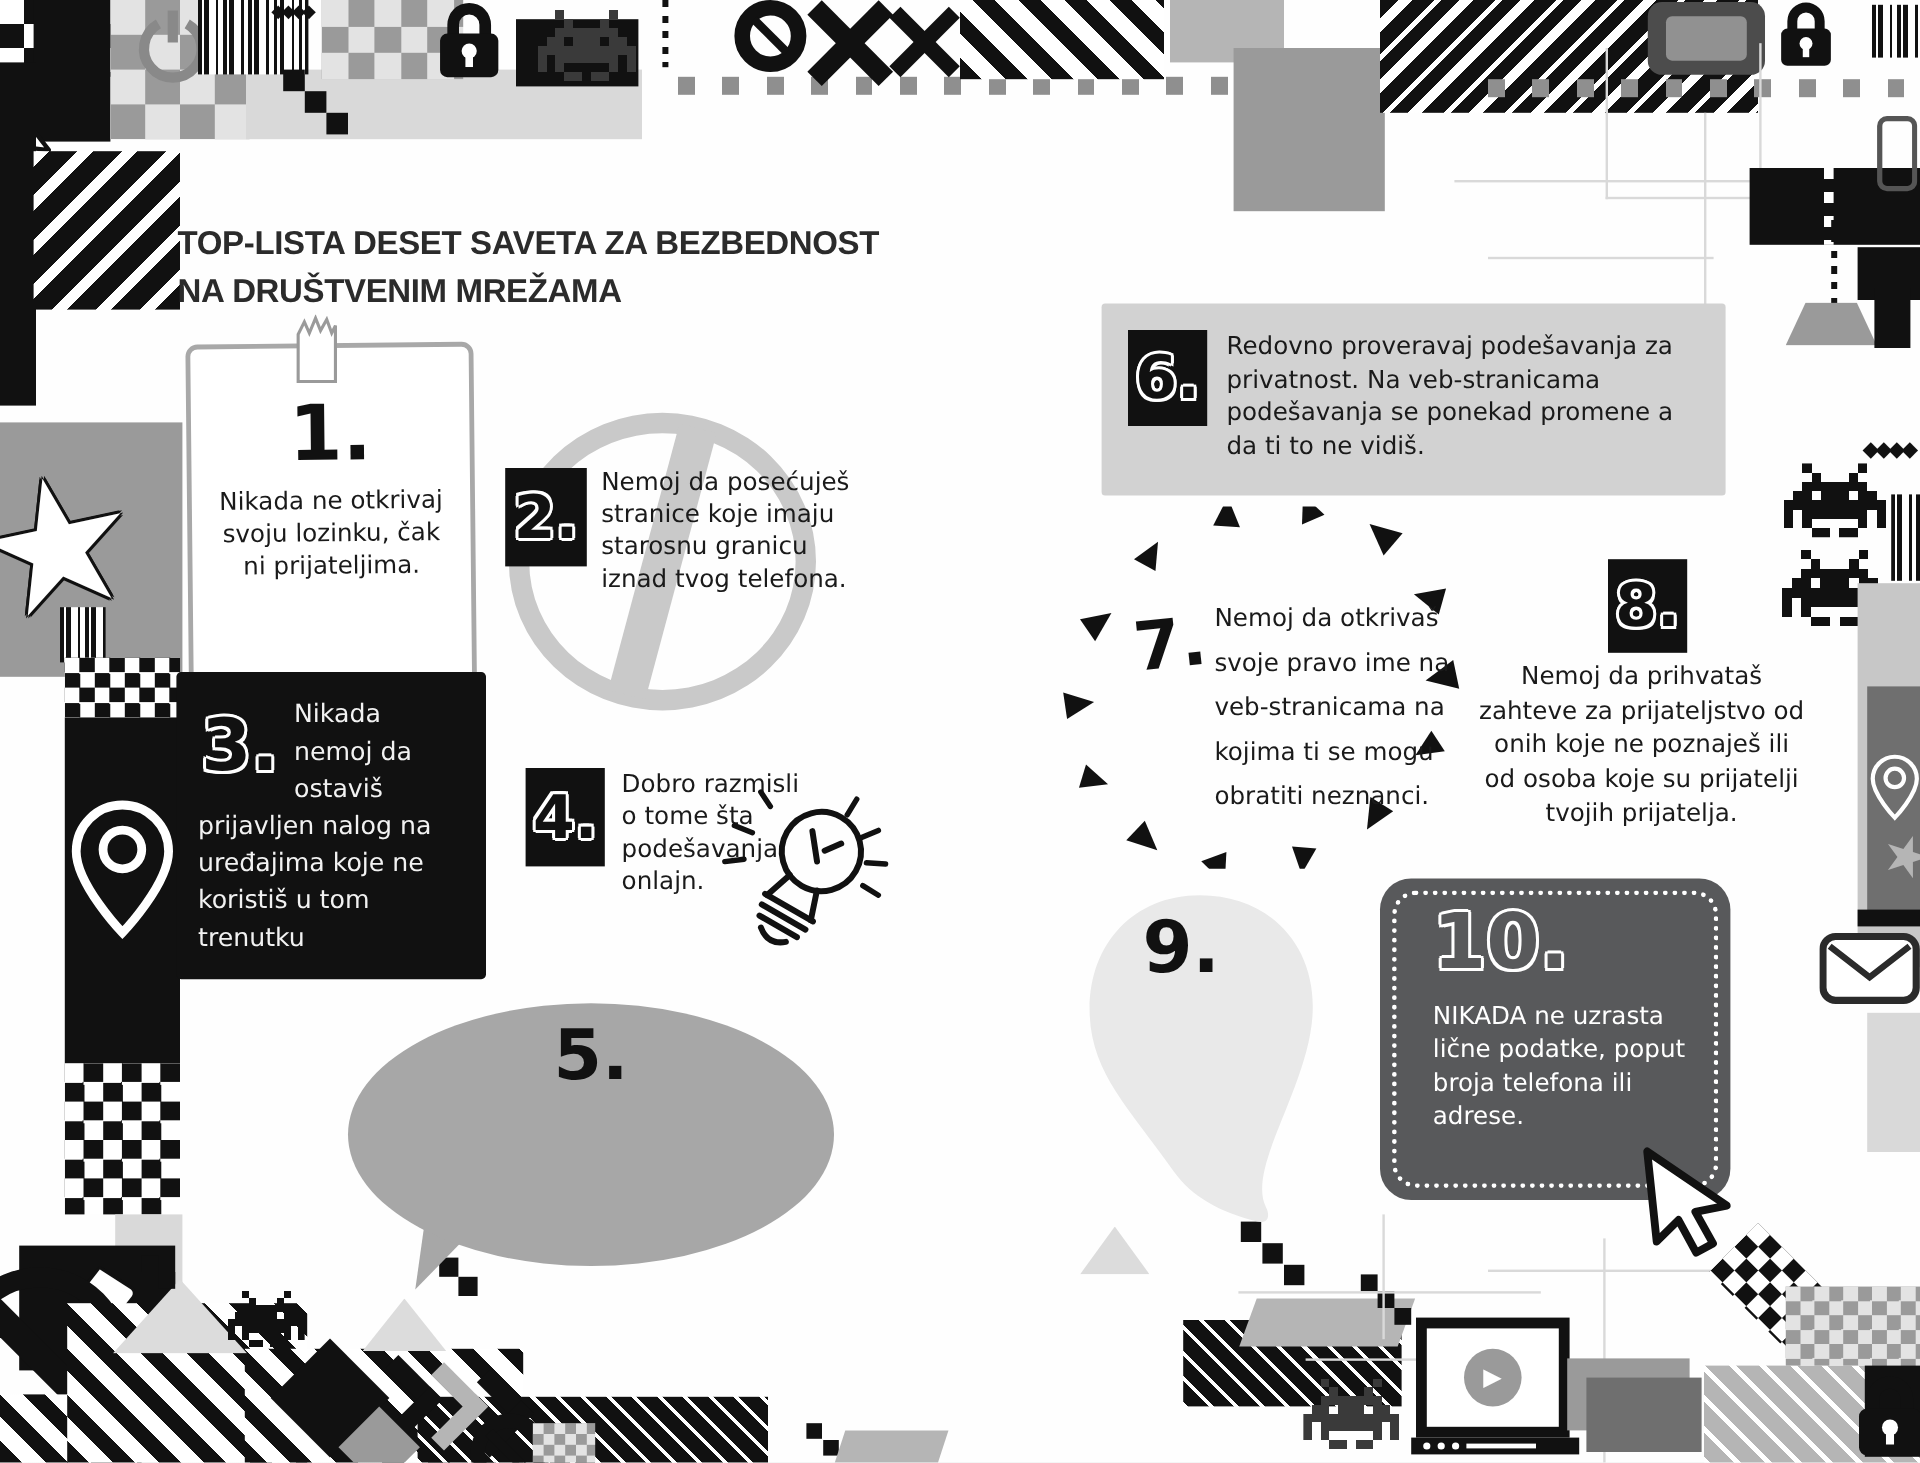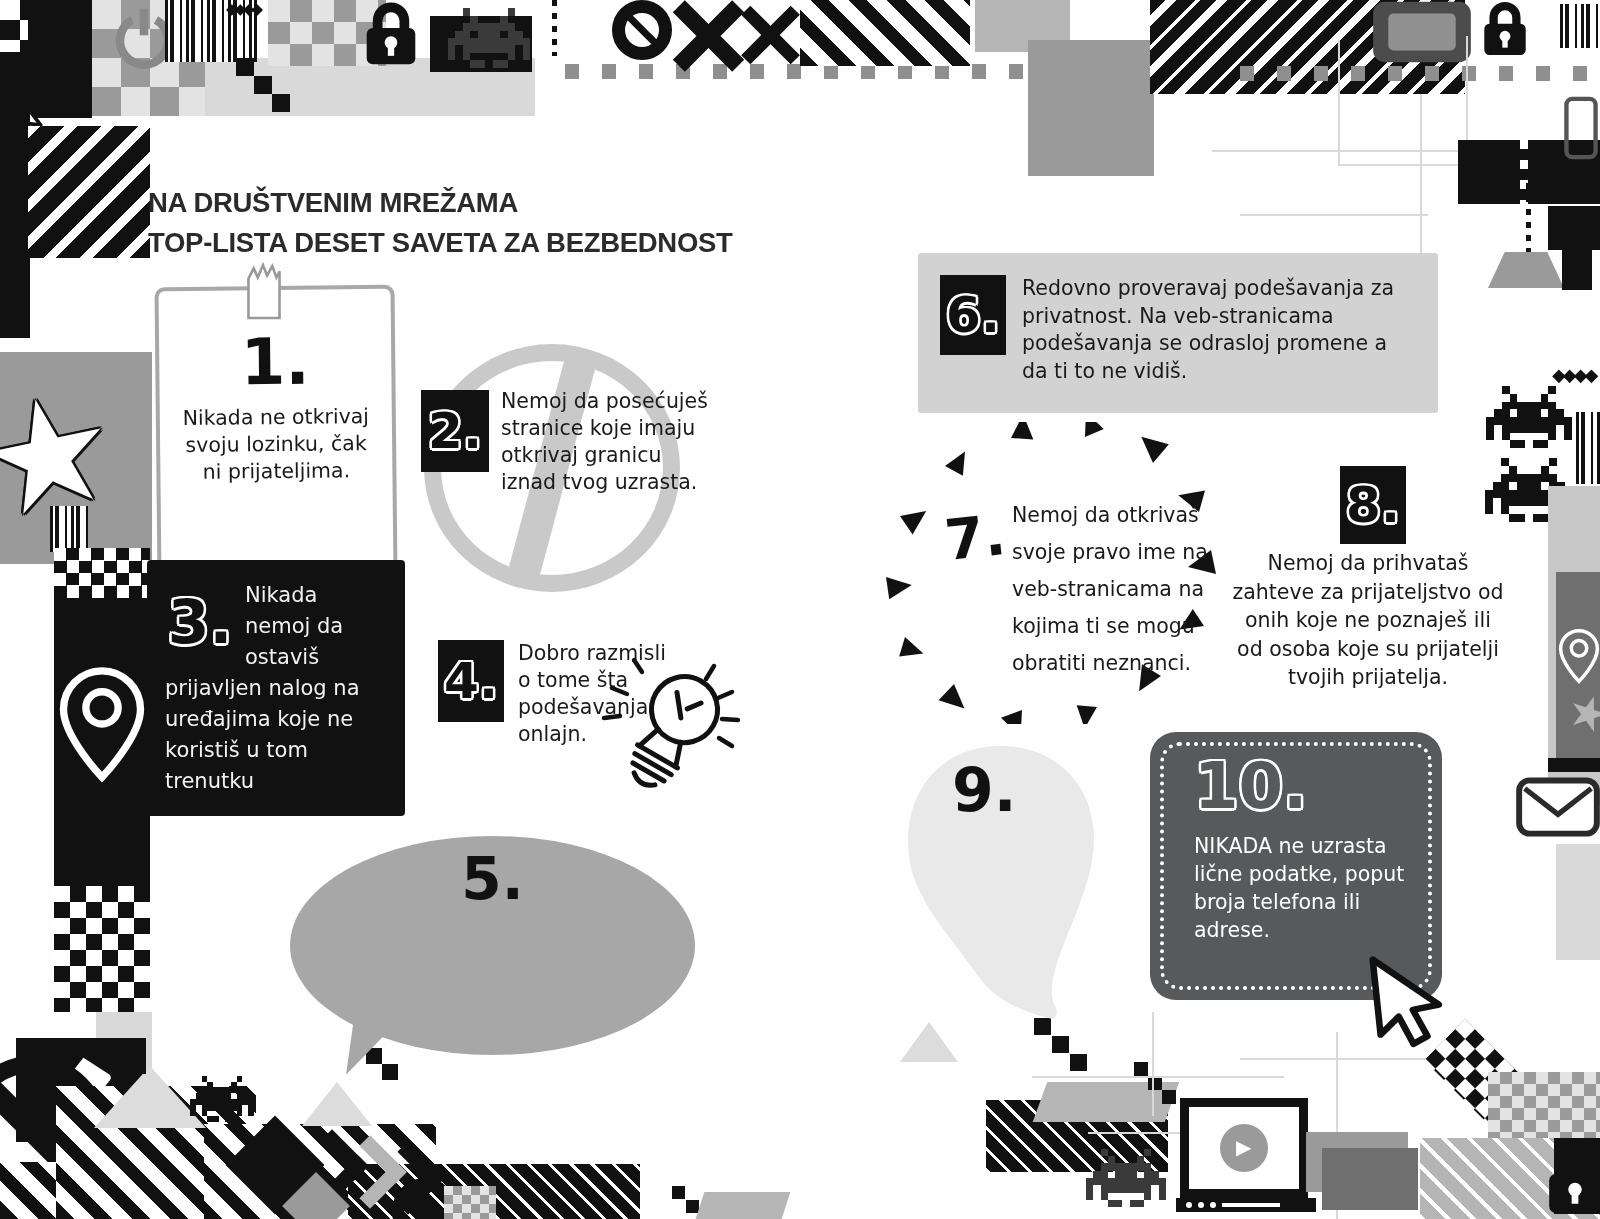--- a/index.html
+++ b/index.html
@@ -277,40 +277,40 @@
   <i class="d gray2" style="left:1322px;top:1148px;width:96px;height:62px"></i>
   <i class="d diagthing" style="left:1420px;top:1138px;width:180px;height:81px"></i>
   <i class="d blackbg" style="left:1554px;top:1082px;width:46px;height:132px"></i>
   <svg class="d" style="left:1544px;top:1142px;width:62px;height:77px;color:#111">
       <use href="#lock"></use>
     </svg>
   <i class="d checker" style="left:1430px;top:1046px;width:100px;height:58px;background-size:28px 28px;transform:rotate(45deg)"></i>
   <i class="d checkerg" style="left:1488px;top:1072px;width:112px;height:66px;background-size:24px 24px"></i>
 
   <div class="title">
+    <div>TOP-LISTA DESET SAVETA ZA BEZBEDNOST</div>
     <div>NA DRUŠTVENIM MREŽAMA</div>
-    <div>TOP-LISTA DESET SAVETA ZA BEZBEDNOST</div>
   </div>
 
   <div class="tip" id="tip1">
     <div class="num numS">1.</div>
     <div class="txt">Nikada ne otkrivaj svoju lozinku, čak ni prijateljima.</div>
   </div>
   <svg class="tip" style="left:243px;top:262px;width:42px;height:58px;z-index:3" viewBox="0 0 36 56">
     <path fill="#fff" stroke="#9a9a9a" stroke-width="2.5" d="M3 54V16L8 6l4 9 5-12 4 10 5-9 4 11 3-6v45z"></path>
   </svg>
 
   <div class="d" id="ring2">
       <i></i>
     </div>
   <div class="tip" id="tip2">
     <span class="nsq">
         <span class="num numHB oW">2.</span>
       </span>
-    <span class="txt">Nemoj da posećuješ stranice koje imaju otkrivaj granicu iznad tvog uzrasta.</span>
+    <span class="txt">Nemoj da posećuješ stranice koje imaju starosnu granicu iznad tvog telefona.</span>
   </div>
 
   <div class="tip" id="tip3">
     <span class="nsq">
         <span class="num numHB oW">3.</span>
       </span>
     <span class="txt">Nikada nemoj da ostaviš prijavljen nalog na uređajima koje ne koristiš u tom trenutku</span>
   </div>
 
   <div class="tip" id="tip4">
@@ -340,21 +340,21 @@
 
   <div class="tip" id="tip5">
     <div class="num numS">5.</div>
   </div>
   <i class="d" id="tail5"></i>
 
   <div class="tip" id="tip6">
     <span class="nsq">
         <span class="num numHB oW">6.</span>
       </span>
-    <span class="txt">Redovno proveravaj podešavanja za privatnost. Na veb-stranicama podešavanja se odrasloj promene a da ti to ne vidiš.</span>
+    <span class="txt">Redovno proveravaj podešavanja za privatnost. Na veb-stranicama podešavanja se ponekad promene a da ti to ne vidiš.</span>
   </div>
 
   <svg class="d" style="left:872px;top:422px;width:362px;height:302px" viewBox="0 0 362 302">
     <g fill="#111">
       <path transform="translate(344 152) rotate(180)" d="M0 0L28 7L5 24Z"></path>
       <path transform="translate(327 90) rotate(206)" d="M0 0L26 6L4 22Z"></path>
       <path transform="translate(281 41) rotate(232)" d="M0 0L28 7L5 24Z"></path>
       <path transform="translate(213 15) rotate(258)" d="M0 0L24 6L4 20Z"></path>
       <path transform="translate(139 16) rotate(284)" d="M0 0L26 6L4 22Z"></path>
       <path transform="translate(73 44) rotate(310)" d="M0 0L24 6L4 20Z"></path>

